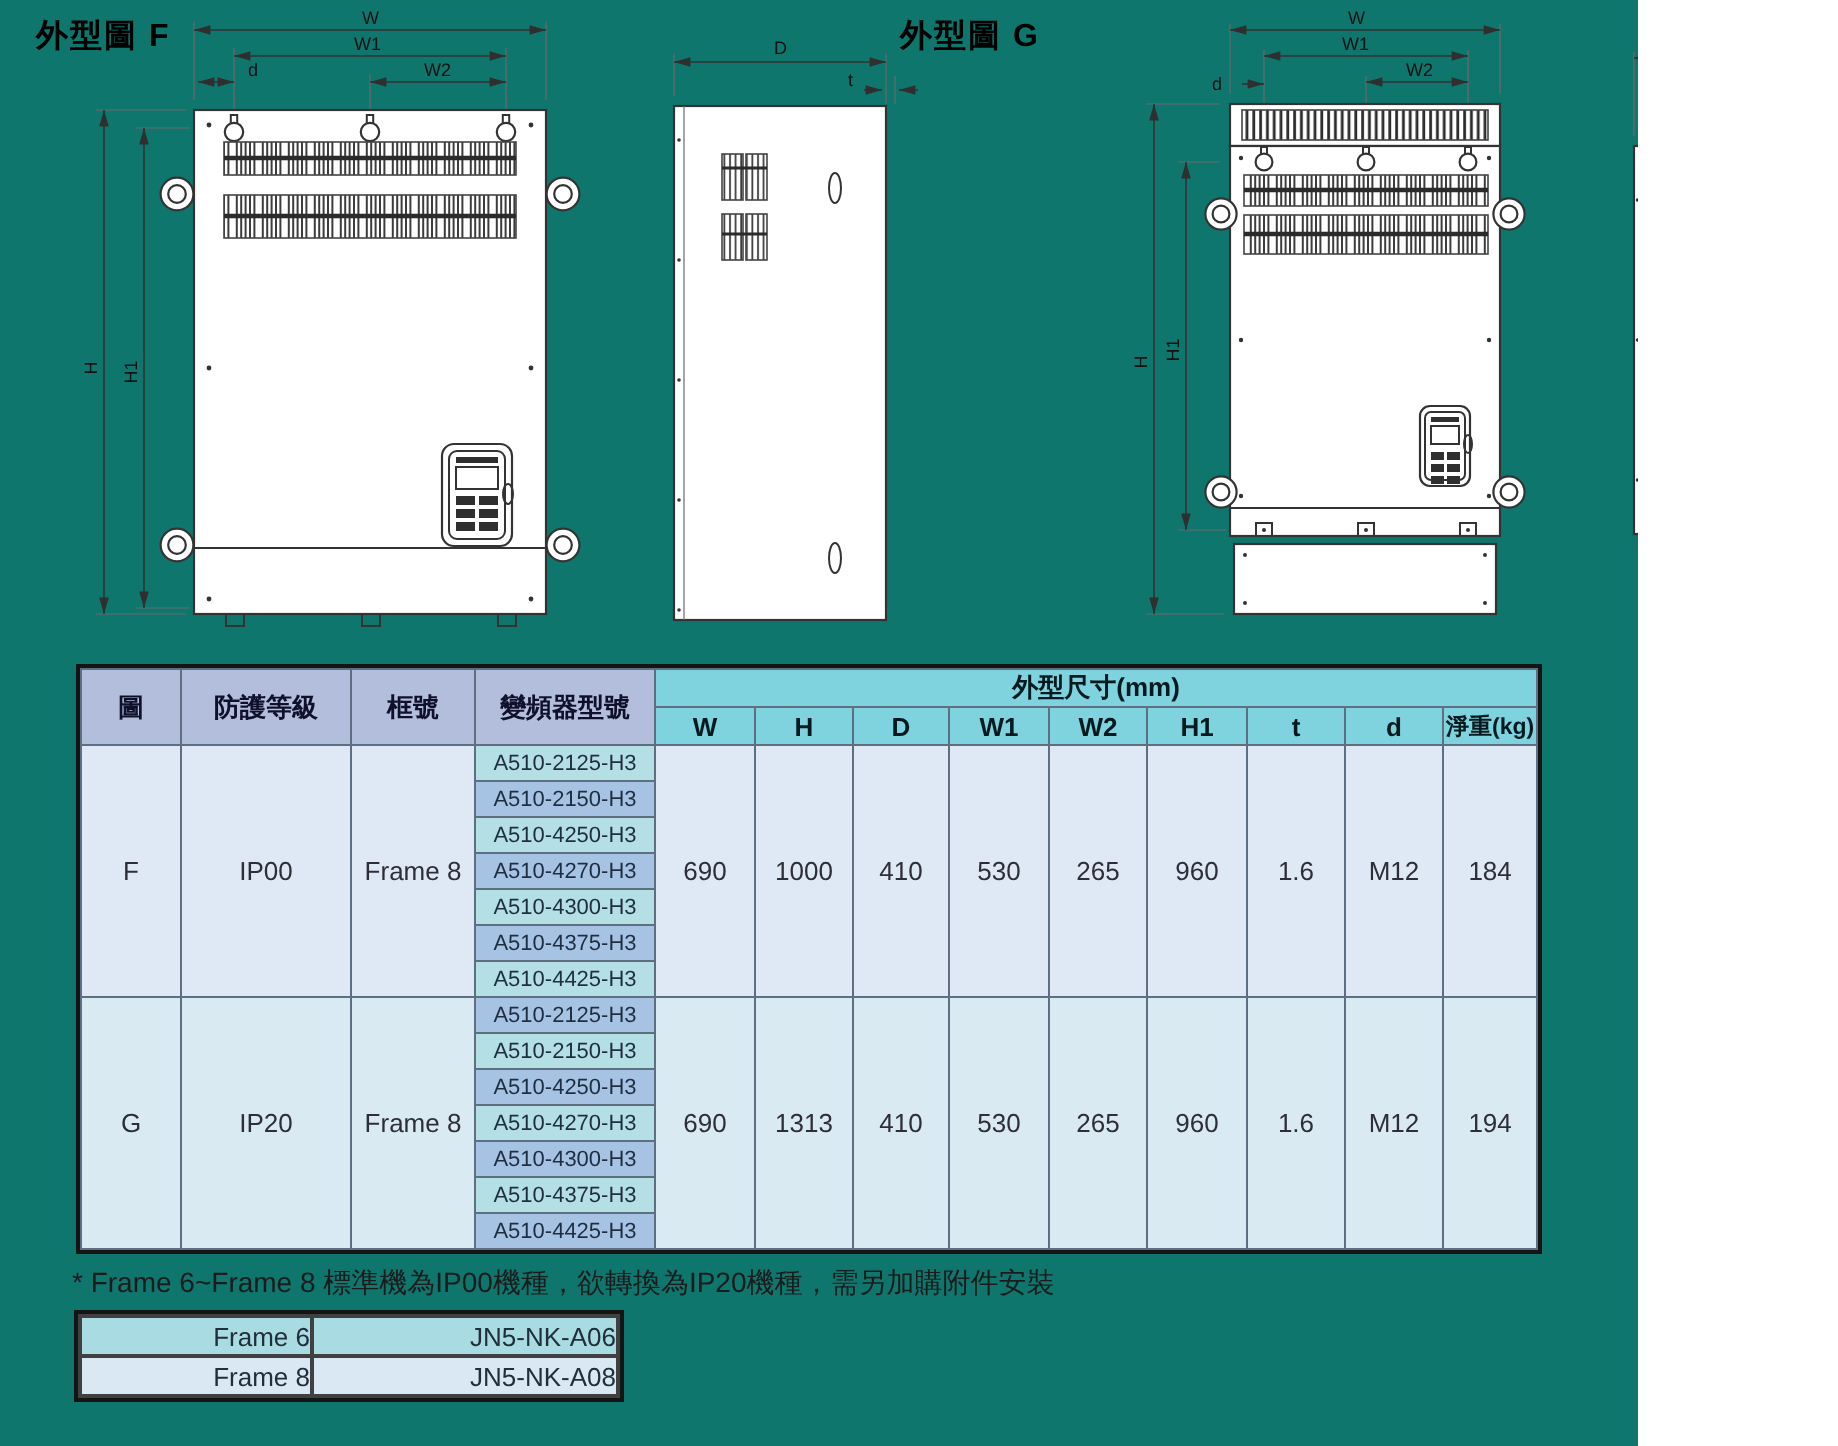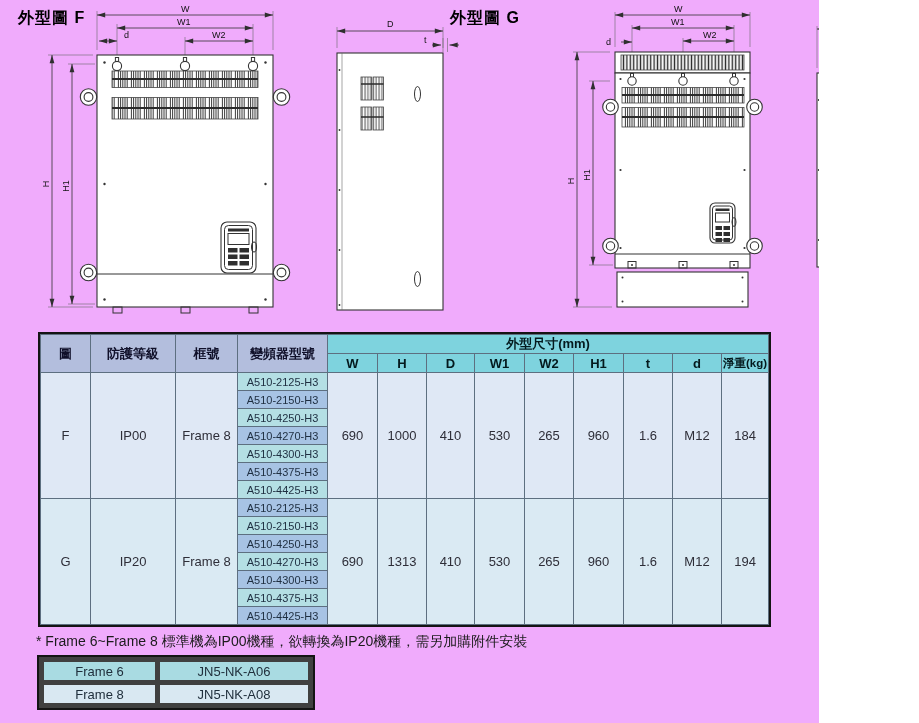--- a/index.html
+++ b/index.html
@@ -1,16 +1,16 @@
 <!DOCTYPE html>
 <html style="--header_periwinkle: #b3bedd; --header_cyan: #7ed3de; --model_teal: #b4dfe4; --model_blue: #a7c3e4; --body_f: #dfe8f5; --body_g: #daeaf3; --acc_teal: #a9dbe2; --acc_blue: #a9c2e3; --acc_light: #d9e8f2;"><head>
 <meta charset="utf-8">
 <style>
   html,body { margin:0; padding:0; background:#fff; }
-  #page { position:relative; width:819px; height:723px; background:#f0abfc;
+  #page { position:relative; width:819px; height:723px; background:#0f766e;
           font-family:"Liberation Sans","DejaVu Sans",sans-serif; overflow:hidden; }
 
   .fig-title { position:absolute; top:8px; font-size:16px; font-weight:bold; color:#000; letter-spacing:1px; }
   #title-f { left:18px; }
   #title-g { left:450px; }
 
   #drawings { position:absolute; left:0; top:0; }
 
   
   .ln   { fill:#ffffff; stroke:#333333; stroke-width:1.1; }
@@ -41,21 +41,21 @@
   .model { font-size:11px; color:#1e2e40; border-top:1px solid #edf4f8; border-bottom:1px solid #edf4f8;
            border-left:1px solid #5d6f80; border-right:1px solid #5d6f80; }
   .mt { background:var(--model_teal); }
   .mb { background:var(--model_blue); }
   tr.sec-top td { border-top:2px solid #1a1a1a; }
 
   #footnote { position:absolute; left:36px; top:633px; font-size:14px; color:#1b1b1b; }
 
   #acc-table { position:absolute; left:37px; top:655px; border:2px solid #141414; background:#fff; }
   #acc-table table { width:269px; }
-  #acc-table td { border:5px solid #404040; text-align:center; font-size:13px; color:#202f3c; height:18px;
+  #acc-table td { border:2px solid #404040; text-align:right; font-size:13px; color:#202f3c; height:18px;
                   padding:0; white-space:nowrap; }
   #acc-table col.c1 { width:116px; } #acc-table col.c2 { width:153px; }
   .at { background:var(--acc_teal); }
   .ab { background:var(--acc_blue); }
   .al { background:var(--acc_light); }
 </style>
 </head>
 <body>
 
 <div id="page">

